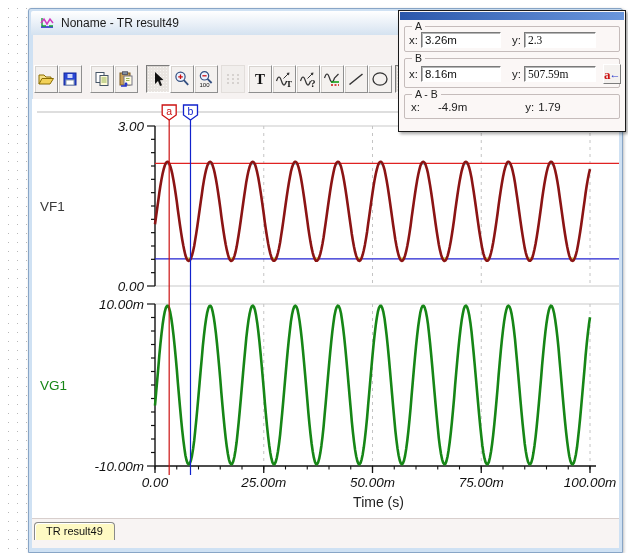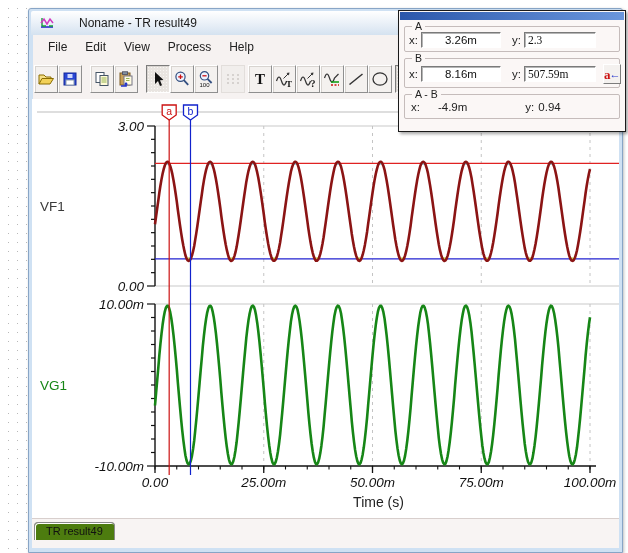--- a/index.html
+++ b/index.html
@@ -8,21 +8,21 @@
        background:#fff;}
   .desktop{position:absolute;inset:0;
        background-image:radial-gradient(#b9b9b9 0.8px, transparent 1px);
        background-size:9px 9px;background-position:4px 4px;}
   
   .window{position:absolute;left:28px;top:8px;width:593px;height:543px;
        background:#f6f2f1;border:1px solid #88a5c6;border-radius:3px 3px 0 0;
        box-shadow:inset 0 0 0 4px #cfe1f3, 1px 1px 3px rgba(0,0,0,.25);}
   .titlebar{position:absolute;left:2px;top:2px;right:2px;height:24px;
        background:linear-gradient(#ffffff,#e2ebf5 70%,#d4e2f0);
-       display:flex;align-items:center;padding-left:9px;gap:24px;border-radius:2px 2px 0 0;}
+       display:flex;align-items:center;padding-left:9px;gap:6px;border-radius:2px 2px 0 0;}
   .titlebar .title{font-size:12px;color:#1a1a1a;}
   .menubar{position:absolute;left:5px;top:27px;right:5px;height:22px;
        display:flex;align-items:center;gap:2px;padding-left:6px;font-size:12px;color:#222;}
   .menu-item{padding:3px 8px;}
   
   .toolbar{position:absolute;left:5px;top:50px;right:5px;height:40px;
        display:flex;align-items:center;padding-left:0px;}
   .tbtn{width:24px;height:28px;margin:0;padding:0;display:flex;align-items:center;justify-content:center;
        background:#f4f1ef;border:1px solid;border-color:#ffffff #8f8f8f #8f8f8f #ffffff;
        box-shadow:1px 1px 0 #d8d4d0 inset;}
@@ -31,35 +31,35 @@
        background-image:radial-gradient(#f8f6f4 0.7px, transparent 0.8px);background-size:3px 3px;}
   .tbtn.disabled{background:#f1eeec;border-color:#e2dedb;box-shadow:none;}
   .tgap{width:8px;} .tgap-s{width:3px;}
   
   .chart-area{position:absolute;left:3px;top:90px;width:587px;height:425px;background:#ffffff;}
   .chart-area svg{position:absolute;left:0;top:0;}
   
   .tabbar{position:absolute;left:3px;right:3px;top:509px;height:29px;background:#f8f4f3;
        border-top:1px solid #d8cfcd;}
   .tab{display:inline-block;margin:3px 0 0 2px;padding:2px 11px 3px;font-size:11px;color:#111;
-       background:#4d7c0f;border:1px solid #8a8a8a;border-bottom:none;border-radius:4px 4px 0 0;
+       background:#fef9c3;border:1px solid #8a8a8a;border-bottom:none;border-radius:4px 4px 0 0;
        box-shadow:inset 1px 1px 0 #ffffff;}
   
   .cursor-panel{position:absolute;left:398px;top:10px;width:226px;height:120px;
        background:#fbf7f6;border:1px solid #1a1a1a;box-shadow:2px 2px 3px rgba(0,0,0,.35);}
   .panel-titlebar{height:8px;margin:1px;background:linear-gradient(90deg,#2b57ab,#6a96dc);}
   .group{position:relative;margin:6px 5px 0 5px;border:1px solid #c5bcbb;border-radius:2px;
        padding:5px 4px 3px 4px;}
   .group-label{position:absolute;top:-7px;left:7px;background:#fbf7f6;padding:0 3px;
        font-size:10.5px;color:#222;}
   .crow{display:flex;align-items:center;gap:3px;font-size:11.5px;color:#222;}
   .cfield{height:14px;border:1px solid;border-color:#7a7a7a #ffffff #ffffff #7a7a7a;
        box-shadow:inset 1px 1px 0 #b5b5b5;background:#fff;font-family:"Liberation Sans",sans-serif;
        font-size:11.5px;padding:0 3px;color:#111;}
-  .fx{width:72px;text-align:center;} .fy{width:64px;font-family:Liberation Serif, serif;}
+  .fx{width:72px;} .fy{width:64px;font-family:Liberation Serif, serif;}
   .abtn{margin-left:4px;width:24px;height:20px;display:flex;align-items:center;justify-content:center;
        background:#f4f1ef;border:1px solid;border-color:#ffffff #7c7c7c #7c7c7c #ffffff;
        font-family:"Liberation Serif",serif;font-weight:bold;font-size:13px;line-height:1;padding:0;}
   .abtn .ared{color:#cc1111;} .abtn .barrow{color:#2233cc;font-size:11px;margin-left:-1px;}
   .abrow{display:flex;font-size:11.5px;color:#222;padding:1px 2px 2px;}
   .abrow .sp{width:58px;}
 </style>
 </head>
 <body>
 
@@ -69,27 +69,20 @@
 
     <div class="titlebar">
       <svg width="15" height="14" viewBox="0 0 15 14">
         <path d="M1 11 H13" stroke="#2a2ad0" stroke-width="1.6" fill="none"></path>
         <path d="M2 10 V2 M2 10 H6 M9 10 H13" stroke="#17a03a" stroke-width="1.4" fill="none"></path>
         <path d="M1 7 L4 3 L7 8 L10 3 L13 7" stroke="#d03ac0" stroke-width="1.5" fill="none"></path>
       </svg>
       <span class="title">Noname - TR result49</span>
     </div>
 
-    <div class="menubar">
-      <span class="menu-item">File</span>
-      <span class="menu-item">Edit</span>
-      <span class="menu-item">View</span>
-      <span class="menu-item">Process</span>
-      <span class="menu-item">Help</span>
-    </div>
 
     <div class="toolbar">
       <button class="tbtn">
         <svg width="18" height="18" viewBox="0 0 18 18">
           <path d="M2 14 V5 h5 l2 2 h5 v2" fill="#f6e086" stroke="#8a6d00"></path>
           <path d="M2 14 L5 8.5 h11.5 L13 14 Z" fill="#f2d158" stroke="#8a6d00"></path>
         </svg>
       </button>
       <button class="tbtn">
         <svg width="18" height="18" viewBox="0 0 18 18">
@@ -342,18 +335,18 @@
       </div>
     </div>
 
     <div class="group">
       <span class="group-label">A - B</span>
       <div class="abrow">
         <span>x:</span>
         <span style="margin-left:18px">-4.9m</span>
         <span class="sp"></span>
         <span>y:</span>
-        <span style="margin-left:4px">0.94</span>
+        <span style="margin-left:4px">1.79</span>
       </div>
     </div>
   </div>
 
 </div>
 
 </body></html>

